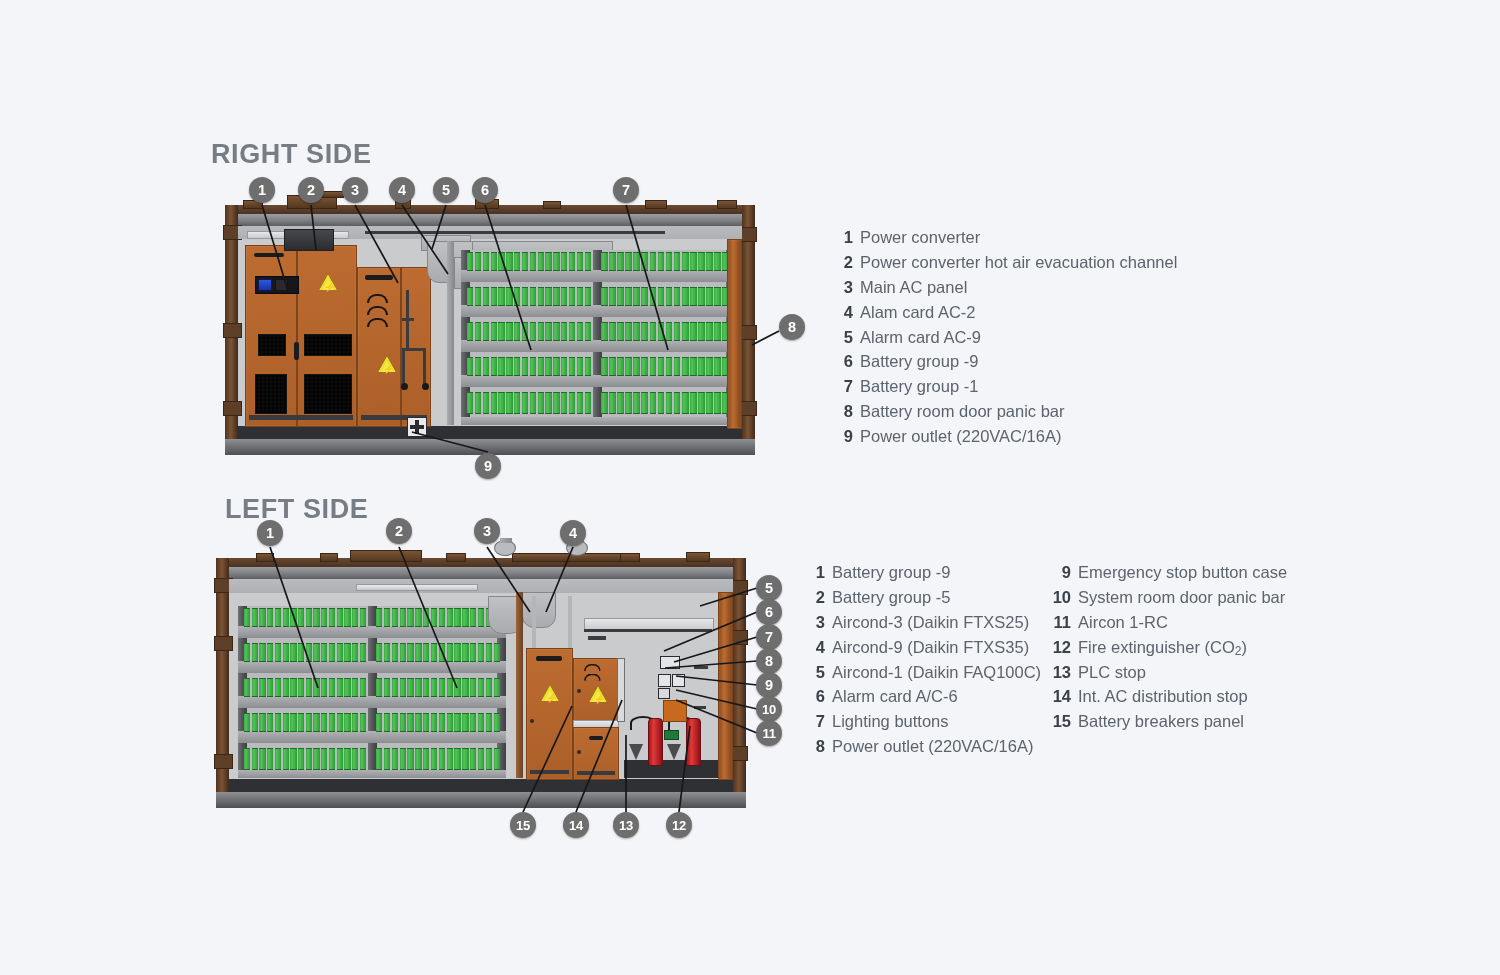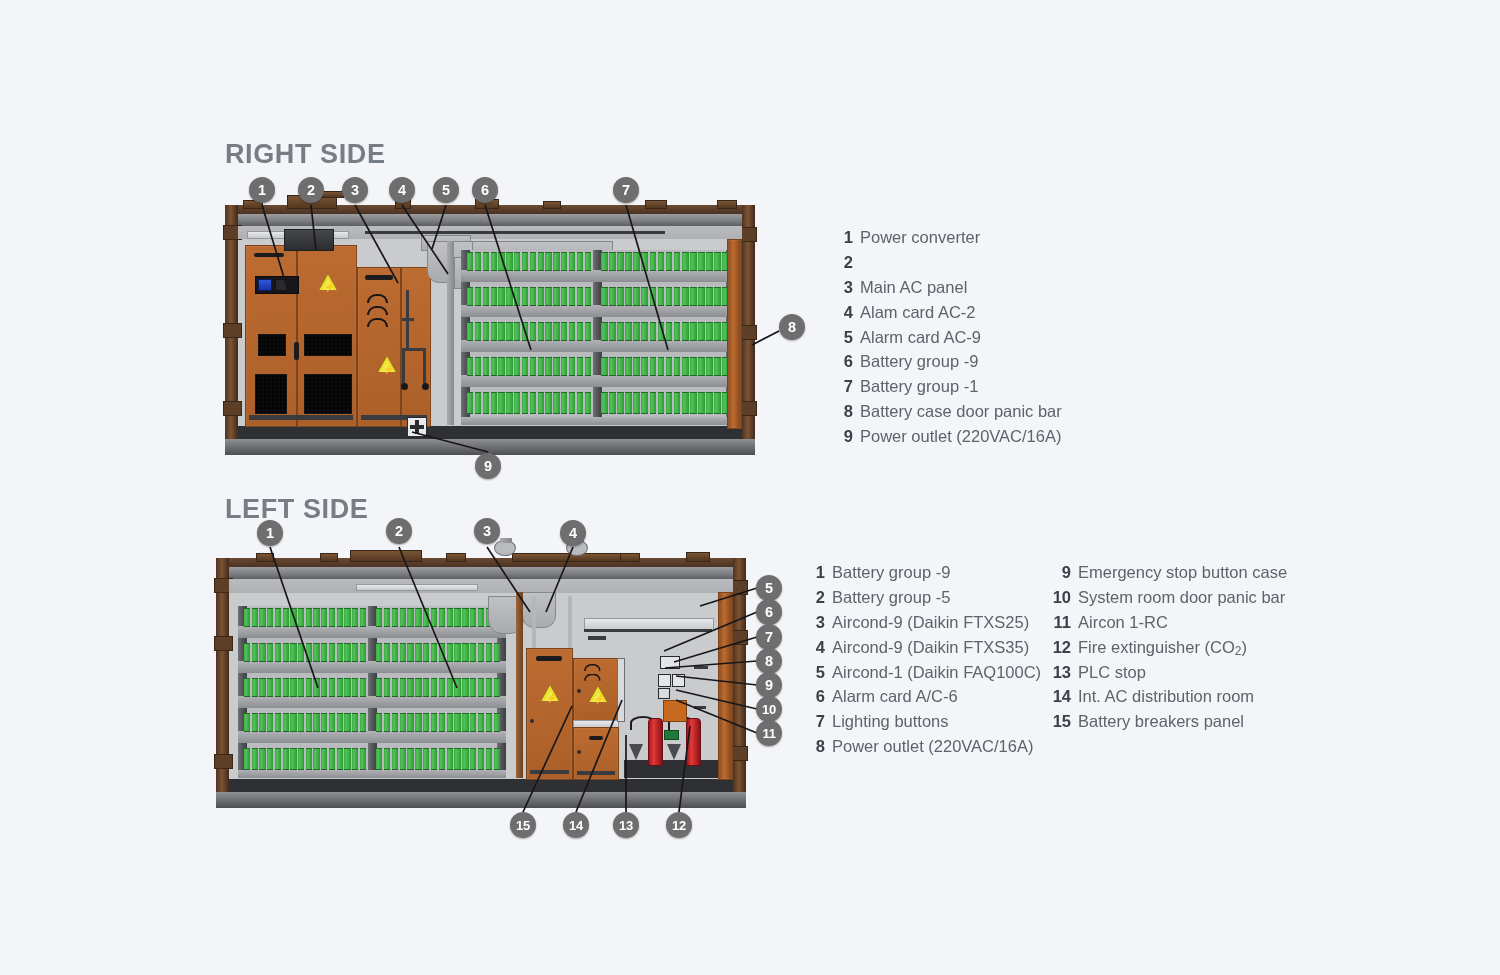--- a/index.html
+++ b/index.html
@@ -14,21 +14,21 @@
 
   
   .sect-title{
     position:absolute;
     font-size:27px;
     font-weight:bold;
     letter-spacing:.6px;
     color:#777d85;
     white-space:nowrap;
   }
-  #title-right{left:225px;top:139px;text-align:center;}
+  #title-right{left:211px;top:139px;text-align:center;}
   #title-left{left:225px;top:494px;}
 
   
   .legend{position:absolute;}
   .leg-row{display:flex;align-items:baseline;margin-bottom:.5px;height:24.4px;}
   .leg-num{
     font-size:16.5px;font-weight:bold;color:#3b4149;
     text-align:right;min-width:20px;margin-right:7px;
   }
   .leg-txt{font-size:16.5px;color:#5c636b;white-space:nowrap;}
@@ -766,20 +766,21 @@
   <div class="marker w2" style="left:576px;top:825px;">14</div>
   <div class="marker w2" style="left:523px;top:825px;">15</div>
 
   <div class="legend" id="legend-right">
     <div class="leg-row">
         <div class="leg-num">1</div>
         <div class="leg-txt">Power converter</div>
       </div>
     <div class="leg-row">
         <div class="leg-num">2</div>
+        <div class="leg-txt">Power converter hot air evacuation channel</div>
       </div>
     <div class="leg-row">
         <div class="leg-num">3</div>
         <div class="leg-txt">Main AC panel</div>
       </div>
     <div class="leg-row">
         <div class="leg-num">4</div>
         <div class="leg-txt">Alam card AC-2</div>
       </div>
     <div class="leg-row">
@@ -789,40 +790,40 @@
     <div class="leg-row">
         <div class="leg-num">6</div>
         <div class="leg-txt">Battery group -9</div>
       </div>
     <div class="leg-row">
         <div class="leg-num">7</div>
         <div class="leg-txt">Battery group -1</div>
       </div>
     <div class="leg-row">
         <div class="leg-num">8</div>
-        <div class="leg-txt">Battery case door panic bar</div>
+        <div class="leg-txt">Battery room door panic bar</div>
       </div>
     <div class="leg-row">
         <div class="leg-num">9</div>
         <div class="leg-txt">Power outlet (220VAC/16A)</div>
       </div>
   </div>
 
   <div class="legend" id="legend-left-a">
     <div class="leg-row">
         <div class="leg-num">1</div>
         <div class="leg-txt">Battery group -9</div>
       </div>
     <div class="leg-row">
         <div class="leg-num">2</div>
         <div class="leg-txt">Battery group -5</div>
       </div>
     <div class="leg-row">
         <div class="leg-num">3</div>
-        <div class="leg-txt">Aircond-9 (Daikin FTXS25)</div>
+        <div class="leg-txt">Aircond-3 (Daikin FTXS25)</div>
       </div>
     <div class="leg-row">
         <div class="leg-num">4</div>
         <div class="leg-txt">Aircond-9 (Daikin FTXS35)</div>
       </div>
     <div class="leg-row">
         <div class="leg-num">5</div>
         <div class="leg-txt">Aircond-1 (Daikin FAQ100C)</div>
       </div>
     <div class="leg-row">
@@ -855,21 +856,21 @@
     <div class="leg-row">
         <div class="leg-num">12</div>
         <div class="leg-txt" id="co2-label">Fire extinguisher (CO<span class="sub">2</span>)</div>
       </div>
     <div class="leg-row">
         <div class="leg-num">13</div>
         <div class="leg-txt">PLC stop</div>
       </div>
     <div class="leg-row">
         <div class="leg-num">14</div>
-        <div class="leg-txt">Int. AC distribution room</div>
+        <div class="leg-txt">Int. AC distribution stop</div>
       </div>
     <div class="leg-row">
         <div class="leg-num">15</div>
         <div class="leg-txt">Battery breakers panel</div>
       </div>
   </div>
 
 </div>
 
 </body></html>

